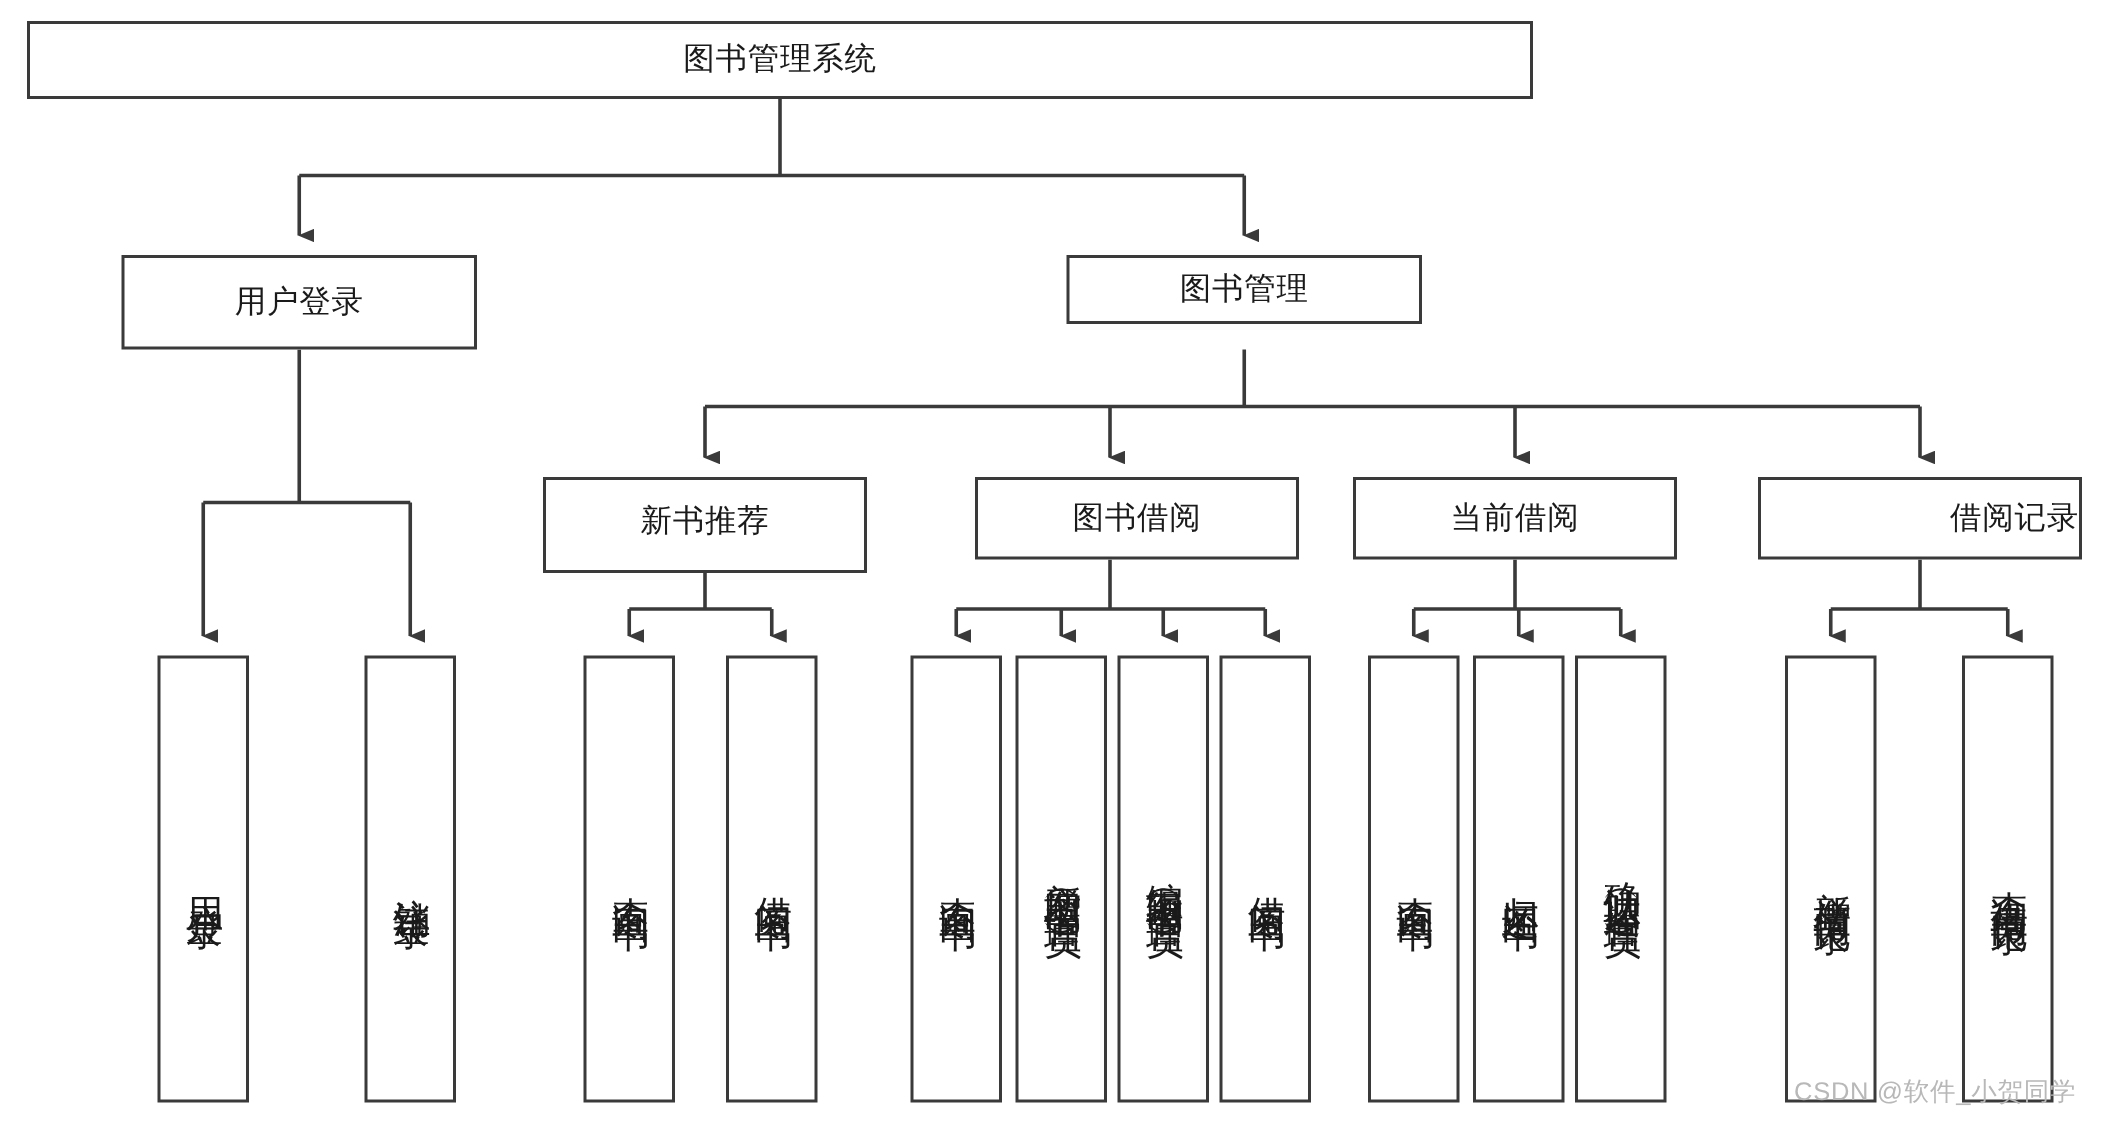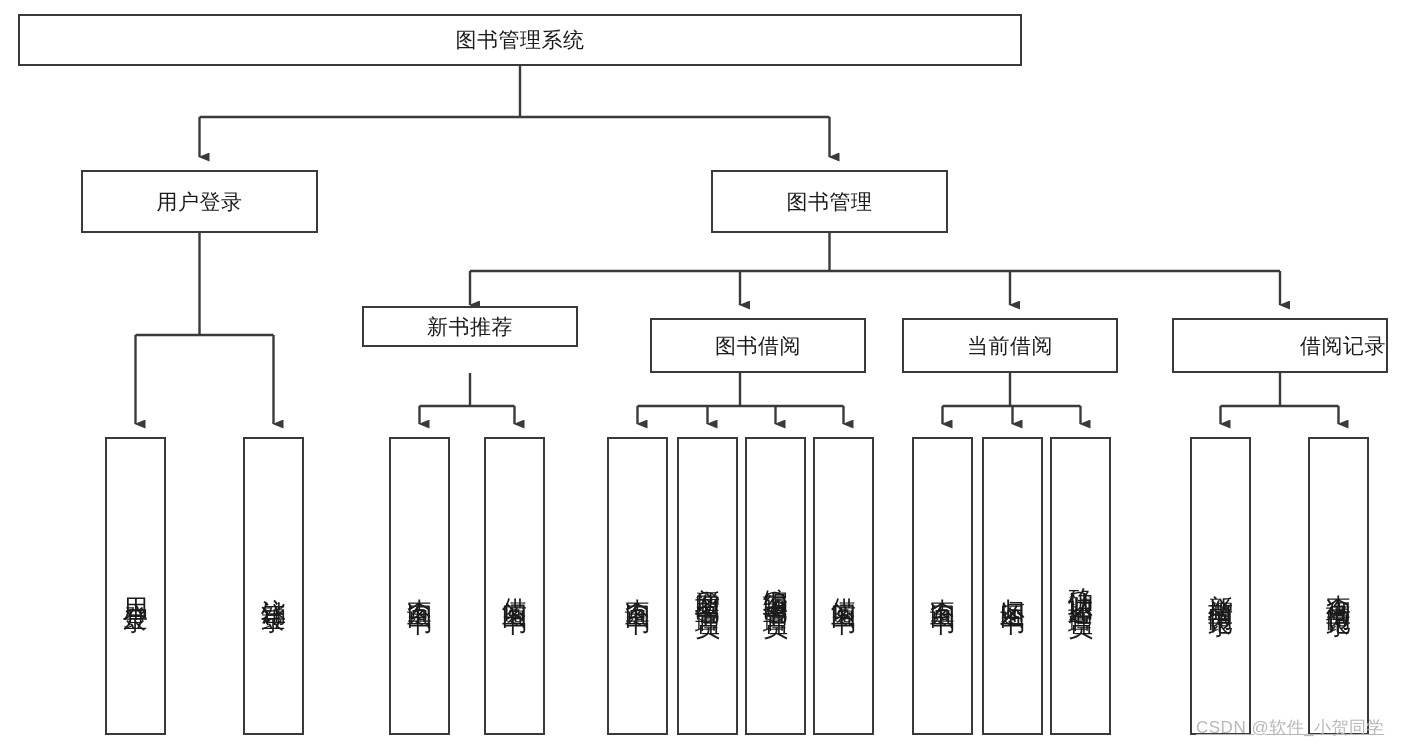--- a/index.html
+++ b/index.html
@@ -56,21 +56,20 @@
     line-height: 1;
     white-space: nowrap;
   }
   #watermark {
     position: absolute;
     color: #b8b8b8;
     font-size: 17px;
     letter-spacing: 0.5px;
     white-space: nowrap;
     user-select: none;
-    text-decoration: underline;
   }
 </style>
 </head>
 <body>
 
 <div id="canvas">
 
   <svg class="wires" viewBox="0 0 1405 747" xmlns="http://www.w3.org/2000/svg">
     <defs>
       <marker id="arrowhead" markerWidth="9" markerHeight="11" refX="4.5" refY="10" orient="auto" markerUnits="userSpaceOnUse">
@@ -114,24 +113,24 @@
       </g>
   </svg>
 
   <div id="nodes-layer">
       <div class="node horiz" style="left: 18px; top: 14px; width: 1004px; height: 52px;">
         <span class="node-label">图书管理系统</span>
       </div>
       <div class="node horiz" style="left: 81px; top: 170px; width: 237px; height: 63px;">
         <span class="node-label">用户登录</span>
       </div>
-      <div class="node horiz" style="left: 711px; top: 170px; width: 237px; height: 63px;">
+      <div class="node horiz" style="left: 711px; top: 170px; width: 237px; height: 46px;">
         <span class="node-label">图书管理</span>
       </div>
-      <div class="node horiz" style="left: 362px; top: 306px; width: 216px; height: 41px;">
+      <div class="node horiz" style="left: 362px; top: 318px; width: 216px; height: 64px; font-family: Liberation Mono, monospace;">
         <span class="node-label">新书推荐</span>
       </div>
       <div class="node horiz" style="left: 632px; top: 318px; width: 216px; height: 55px; margin-left: 18px;">
         <span class="node-label">图书借阅</span>
       </div>
       <div class="node horiz" style="left: 902px; top: 318px; width: 216px; height: 55px;">
         <span class="node-label">当前借阅</span>
       </div>
       <div class="node horiz" style="left: 1172px; top: 318px; width: 216px; height: 55px; justify-content: flex-end;">
         <span class="node-label">借阅记录</span>

